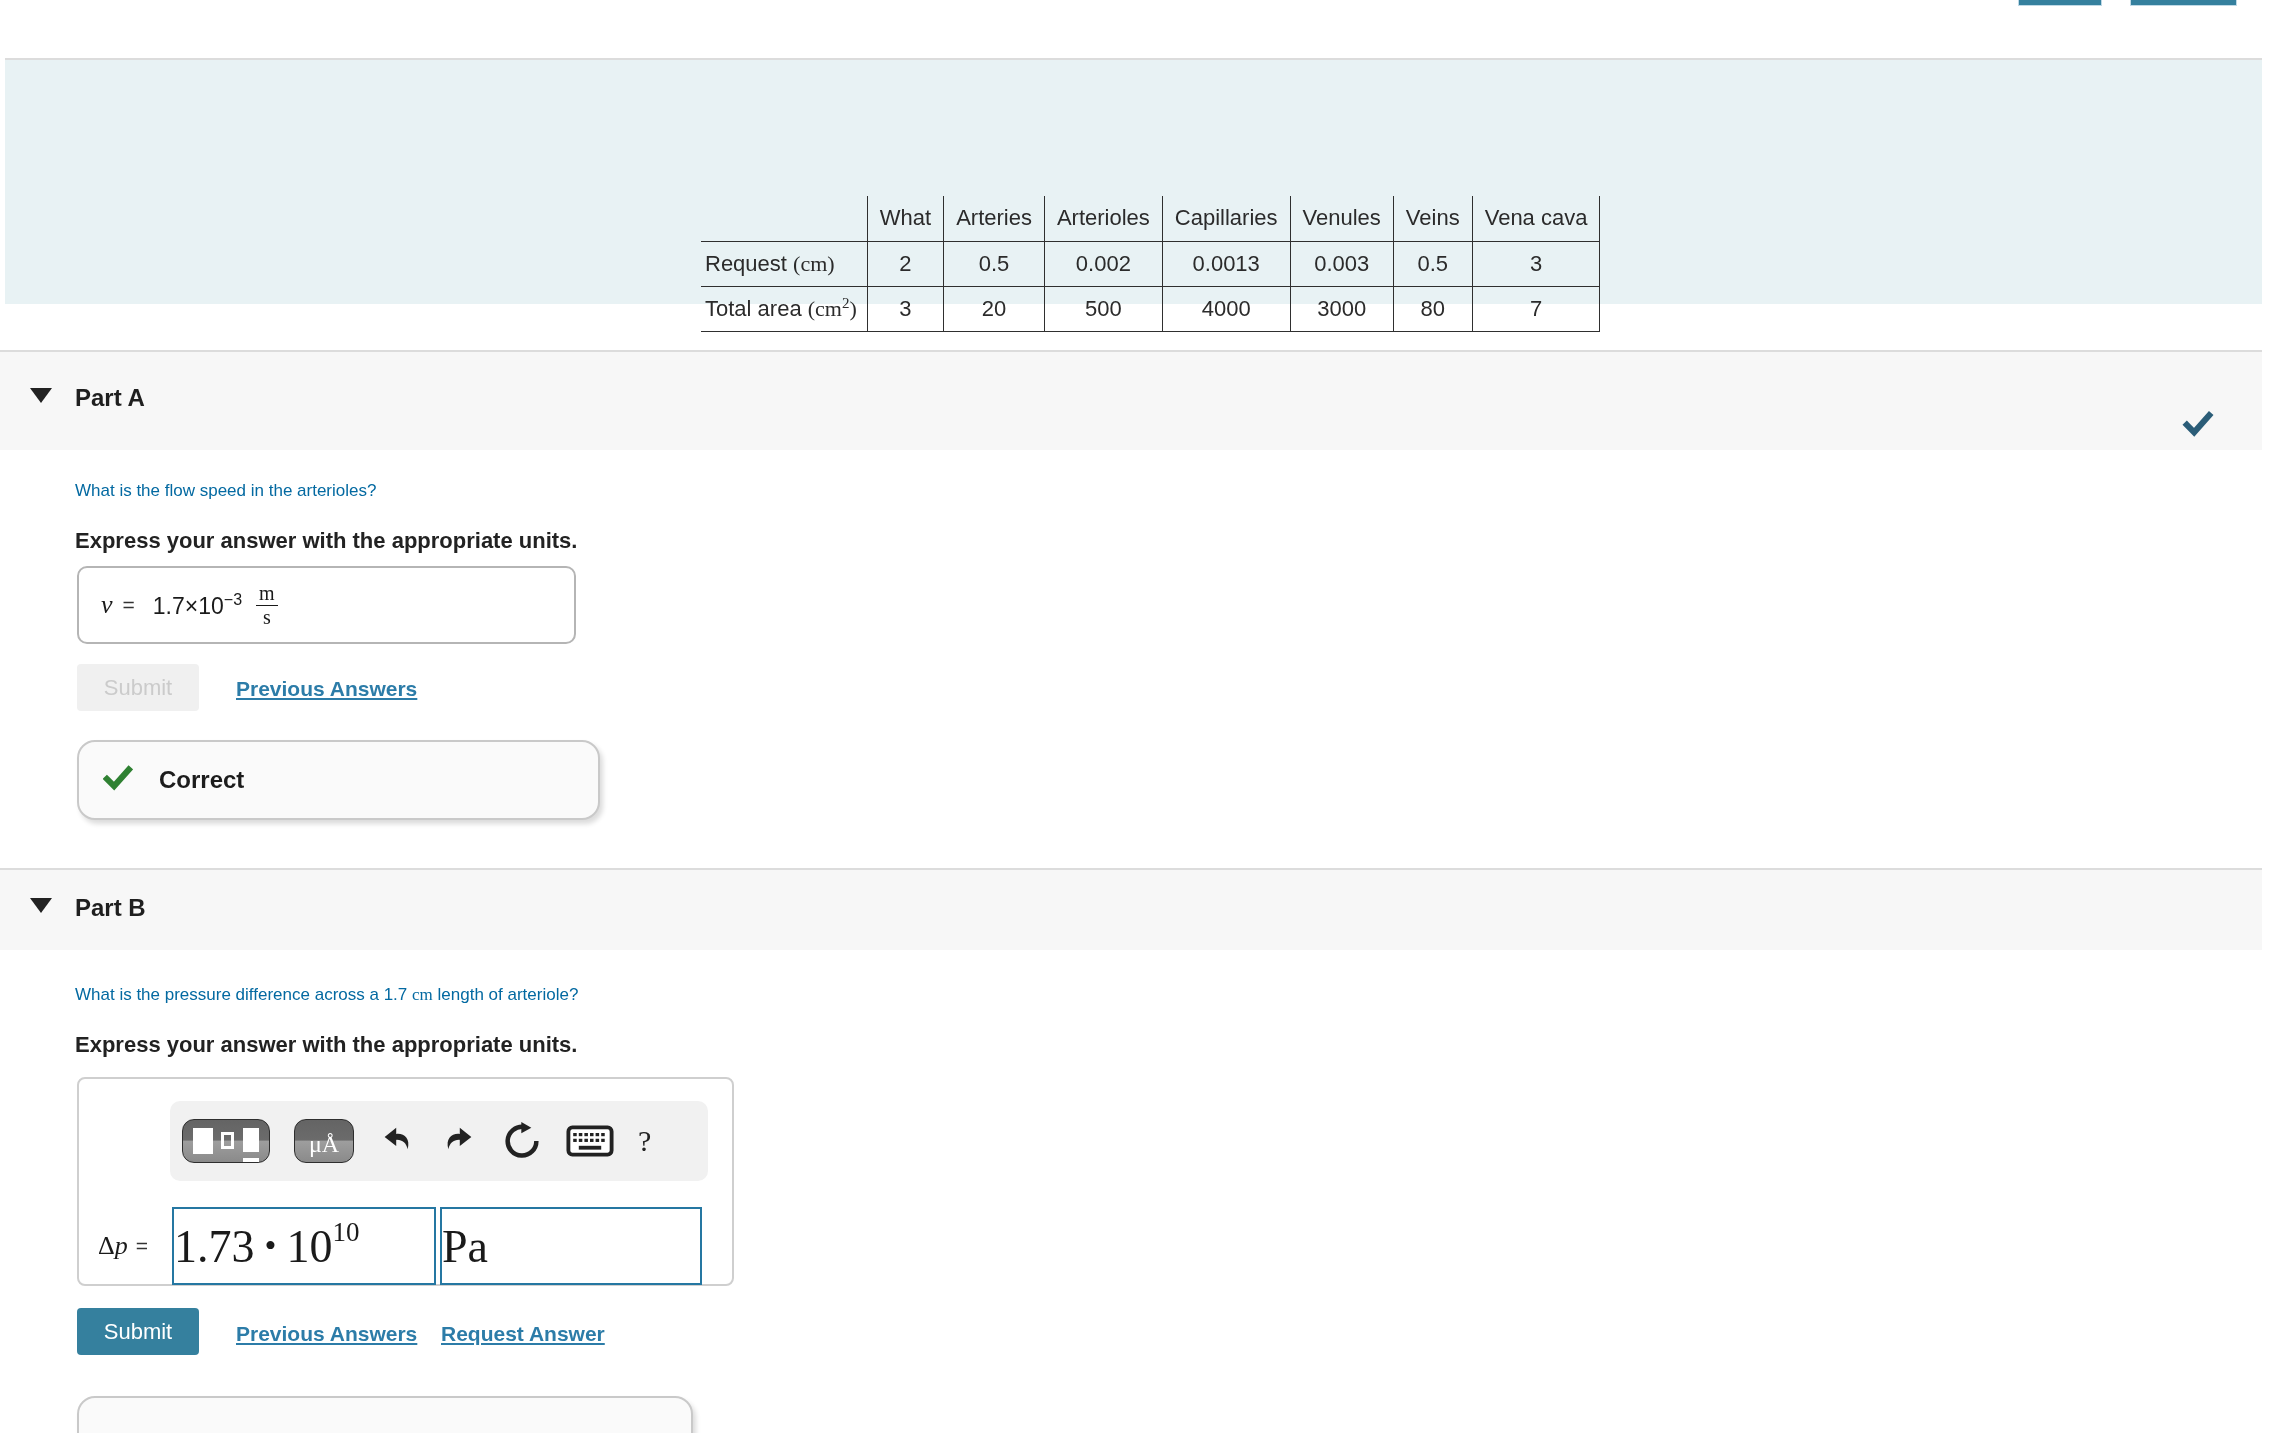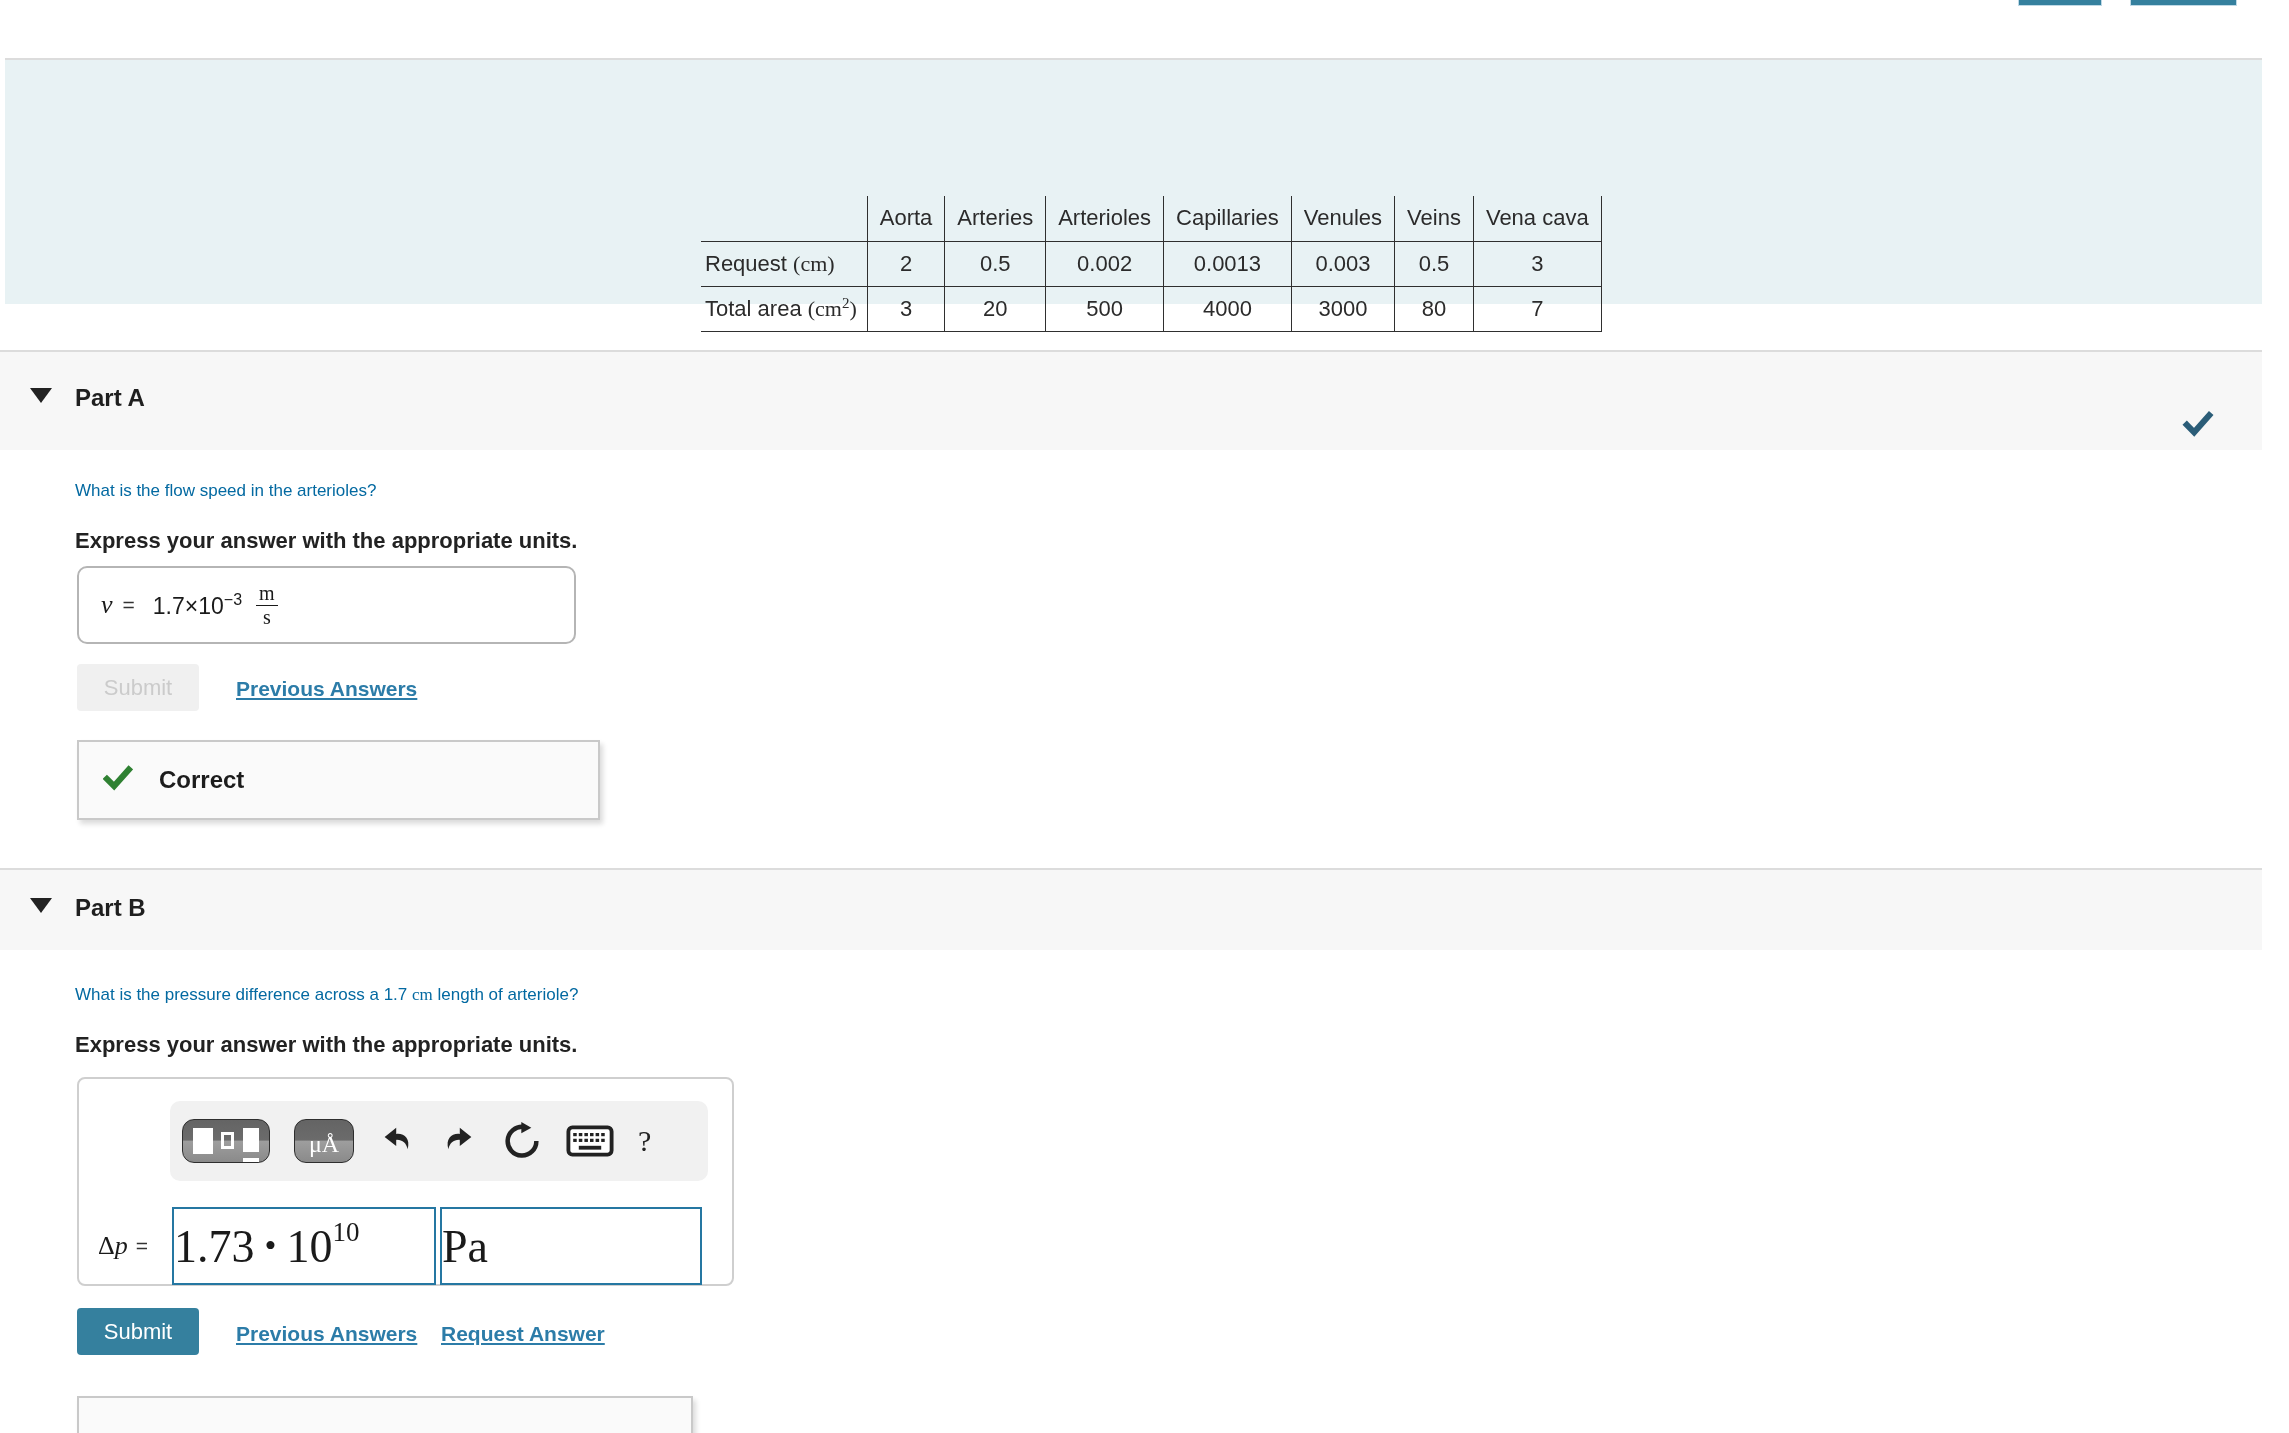--- a/index.html
+++ b/index.html
@@ -45,21 +45,21 @@
   .frac { display:inline-flex; flex-direction:column; align-items:center; font-family:"Liberation Serif", serif;
           font-size:20px; line-height:1.1; color:#1a1a1a; margin-left:4px; }
   .frac .num { border-bottom:1.5px solid #1a1a1a; padding:0 3px 1px; }
 
   .submit-btn { position:absolute; width:122px; height:47px; border:none; border-radius:4px; font-size:22px;
                 font-family:"Liberation Sans", sans-serif; }
   .submit-disabled { background:#f0f0f0; color:#cbcbcb; }
   .submit-active { background:#35809e; color:#fff; }
   .link { position:absolute; font-size:21px; font-weight:bold; color:#2c7ca8; text-decoration:underline; }
 
-  .feedback-box { background:#fafafa; border:2px solid #c9c9c9; border-radius:0;
+  .feedback-box { background:#fafafa; border:2px solid #c9c9c9; border-radius:18px;
                   box-shadow:3px 4px 5px rgba(0,0,0,0.14); }
   .feedback-row { position:absolute; left:24px; top:0; height:100%; display:flex; align-items:center; gap:26px; }
   .feedback-label { font-size:24px; font-weight:bold; color:#1c1c1c; }
 
   
   #editorB { left:77px; top:1077px; width:657px; height:209px; background:#fff; border:2px solid #cfcfcf; border-radius:8px; }
   #toolbarB { position:absolute; left:91px; top:22px; width:538px; height:80px; background:#f1f1f1; border-radius:10px;
               display:flex; align-items:center; padding:0 26px 0 12px; gap:24px; }
   .tmpl-btn { position:relative; height:44px; border-radius:12px; border:1px solid #2e2e2e;
               background:linear-gradient(180deg,#646464 0%,#6b6b6b 48%,#9e9e9e 50%,#8a8a8a 100%); }
@@ -84,21 +84,21 @@
 
 <div class="top-sliver" style="left:2018px; width:84px;"></div>
 <div class="top-sliver" style="left:2130px; width:107px;"></div>
 
 <div id="intro" class="abs">
 
   <table id="flow-table">
     <tbody>
         <tr>
       <th></th>
-      <th class="vline">Aorta</th>
+      <th class="vline">What</th>
       <th class="vline">Arteries</th>
       <th class="vline">Arterioles</th>
       <th class="vline">Capillaries</th>
       <th class="vline">Venules</th>
       <th class="vline">Veins</th>
       <th class="vline last">Vena cava</th>
     </tr>
     <tr>
       <td class="rowlabel">
         <span>Request </span><span class="serif"><span>(cm</span><sup class="small"></sup><span>)</span></span>

